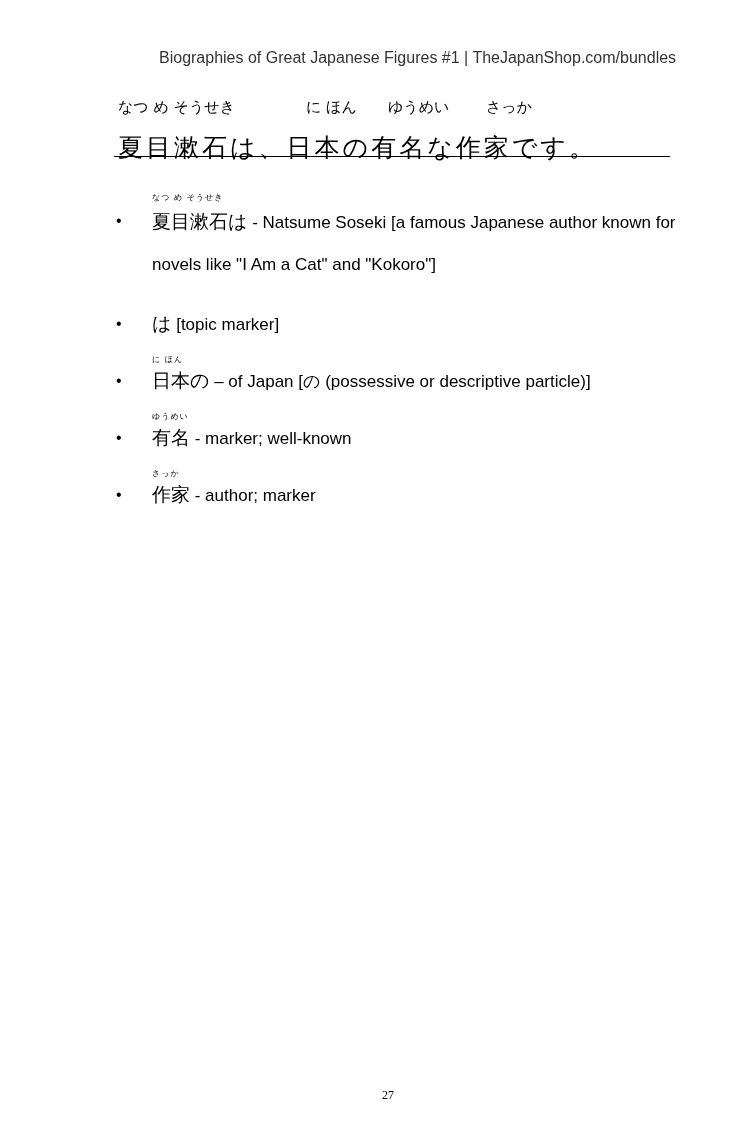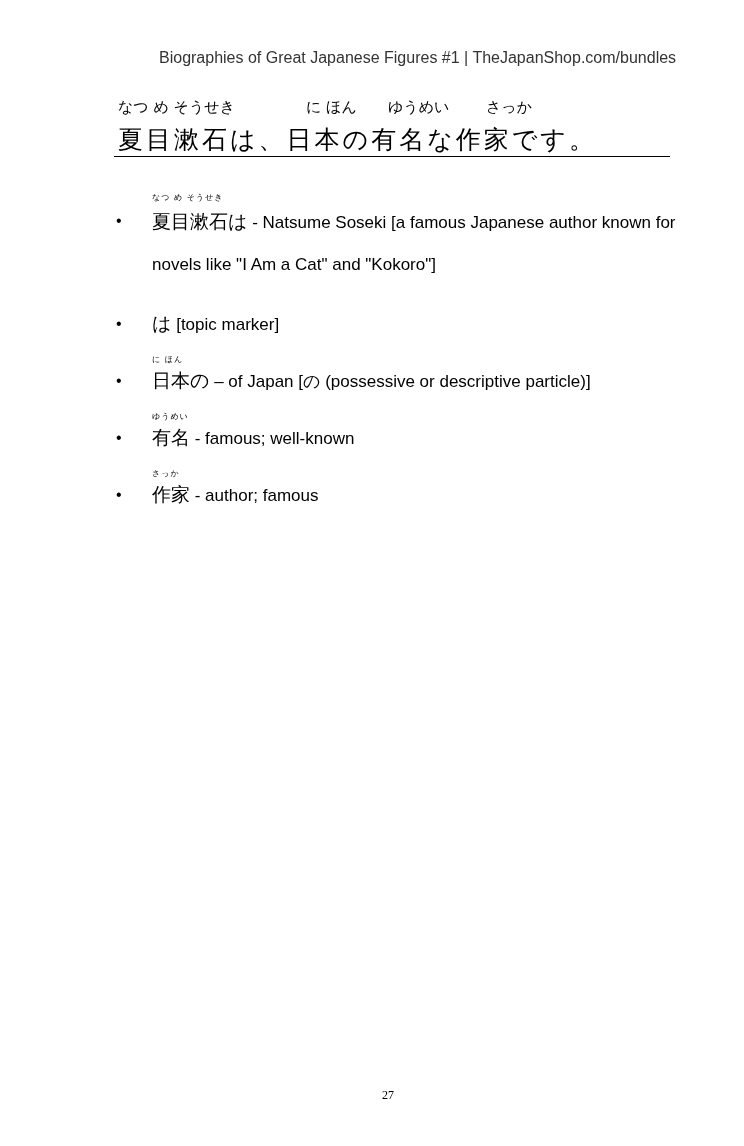--- a/index.html
+++ b/index.html
@@ -2,21 +2,21 @@
 <html><head>
 <meta charset="utf-8">
 <style>
   html, body { margin:0; padding:0; background:#fff; }
   body { width:744px; height:1146px; position:relative; overflow:hidden; color:#000;
          font-family: "Liberation Sans", "DejaVu Sans", sans-serif; }
   .header { position:absolute; left:122px; top:49px; font-size:16px; color:#333; white-space:nowrap;margin-left:37px; }
   .sentence-block { position:absolute; left:118px; top:94px; width:552px; }
   .reading-line { position:relative; height:24px; font-size:15px; font-family:"DejaVu Sans", sans-serif; }
   .reading-line span { position:absolute; top:4px; white-space:nowrap; }
-  .sentence { font-size:25px; font-family:"DejaVu Sans", sans-serif; letter-spacing:3px; white-space:nowrap; margin-top:4px; height:36px; line-height:36px; }
+  .sentence { font-size:25px; font-family:"DejaVu Sans", sans-serif; letter-spacing:3px; white-space:nowrap; margin-top:12px; height:36px; line-height:36px; }
   .rule { position:absolute; left:114px; top:156px; width:556px; border-top:1px solid #000; }
   .list { position:absolute; left:112px; top:200px; width:570px; }
   .item { position:relative; padding-left:40px; font-size:17px; line-height:37px; }
   .bullet { position:absolute; left:4px; top:0; font-size:16px; }
   .jp { font-family:"DejaVu Serif", serif; font-size:19px; position:relative; display:inline-block; }
   .ruby { position:absolute; left:0; top:-6px; font-size:8px; line-height:8px; white-space:nowrap; font-family:"DejaVu Sans", sans-serif; letter-spacing:1px; }
   .item + .item { margin-top:19px; }
   .page-num { position:absolute; left:382px; top:1088px; font-family:"Liberation Serif", serif; font-size:12px; }
 </style>
 </head>
@@ -43,21 +43,21 @@
   <div class="item">
     <span class="bullet">•</span>
     <span class="jp">は</span><span> [topic marker]</span>
   </div>
   <div class="item">
     <span class="bullet">•</span>
     <span class="jp"><span class="ruby">に ほん</span><span>日本の</span></span><span> – of Japan [の (possessive or descriptive particle)]</span>
   </div>
   <div class="item">
     <span class="bullet">•</span>
-    <span class="jp"><span class="ruby">ゆうめい</span><span>有名</span></span><span> - famous; well-known</span>
+    <span class="jp"><span class="ruby">ゆうめい</span><span>有名</span></span><span> - marker; well-known</span>
   </div>
   <div class="item">
     <span class="bullet">•</span>
-    <span class="jp"><span class="ruby">さっか</span><span>作家</span></span><span> - author; famous</span>
+    <span class="jp"><span class="ruby">さっか</span><span>作家</span></span><span> - author; marker</span>
   </div>
 </div>
 
 <div class="page-num">27</div>
 
 </body></html>

